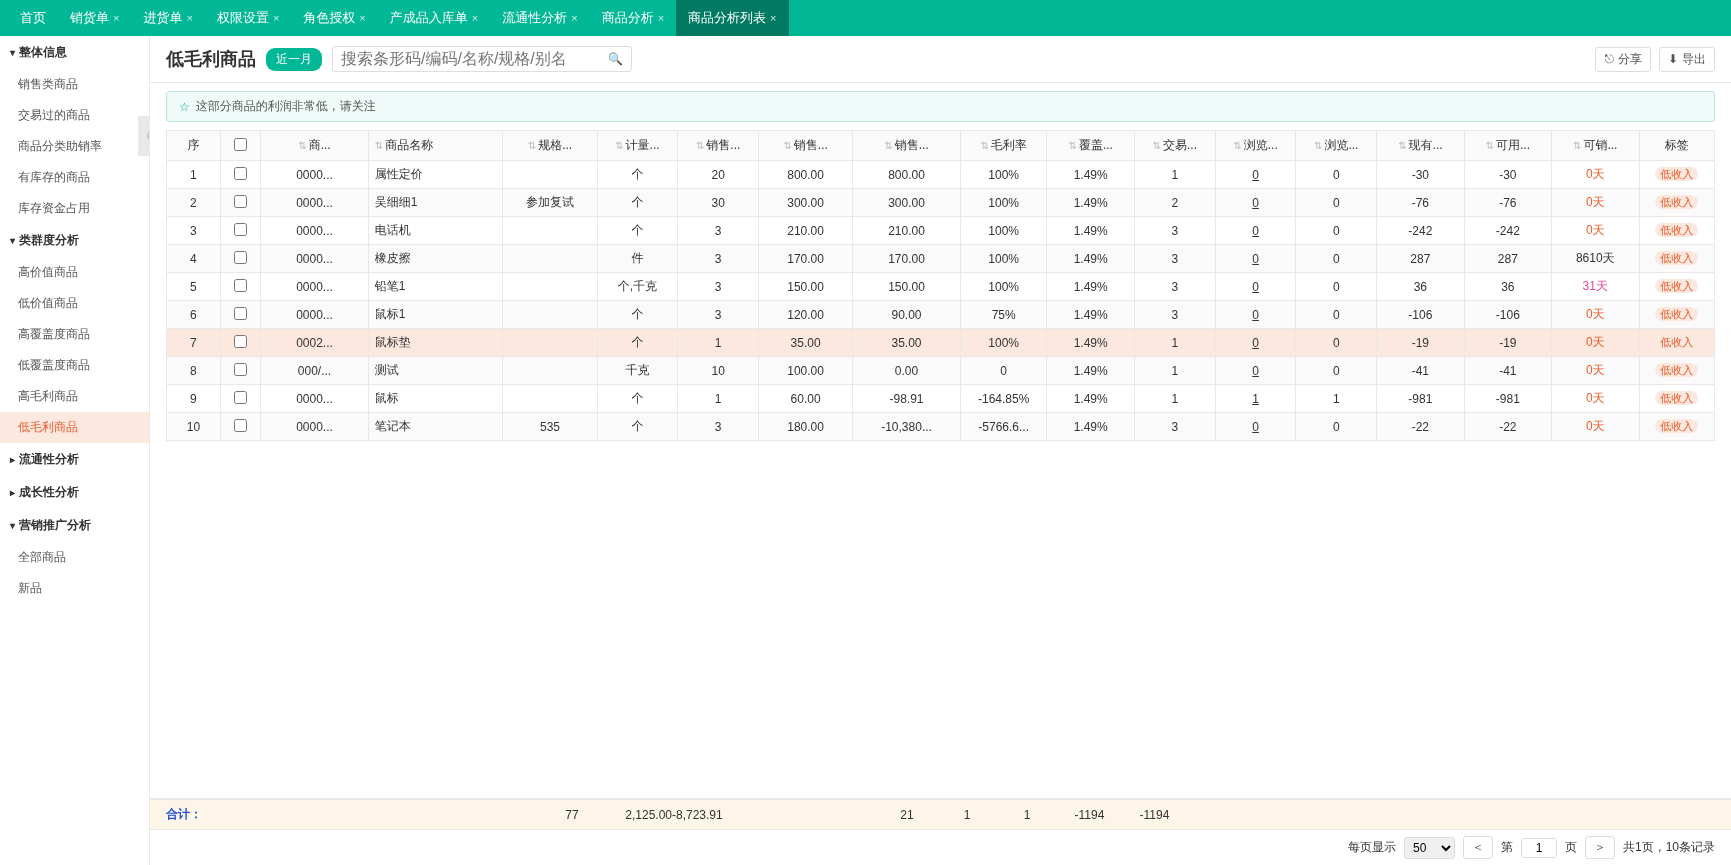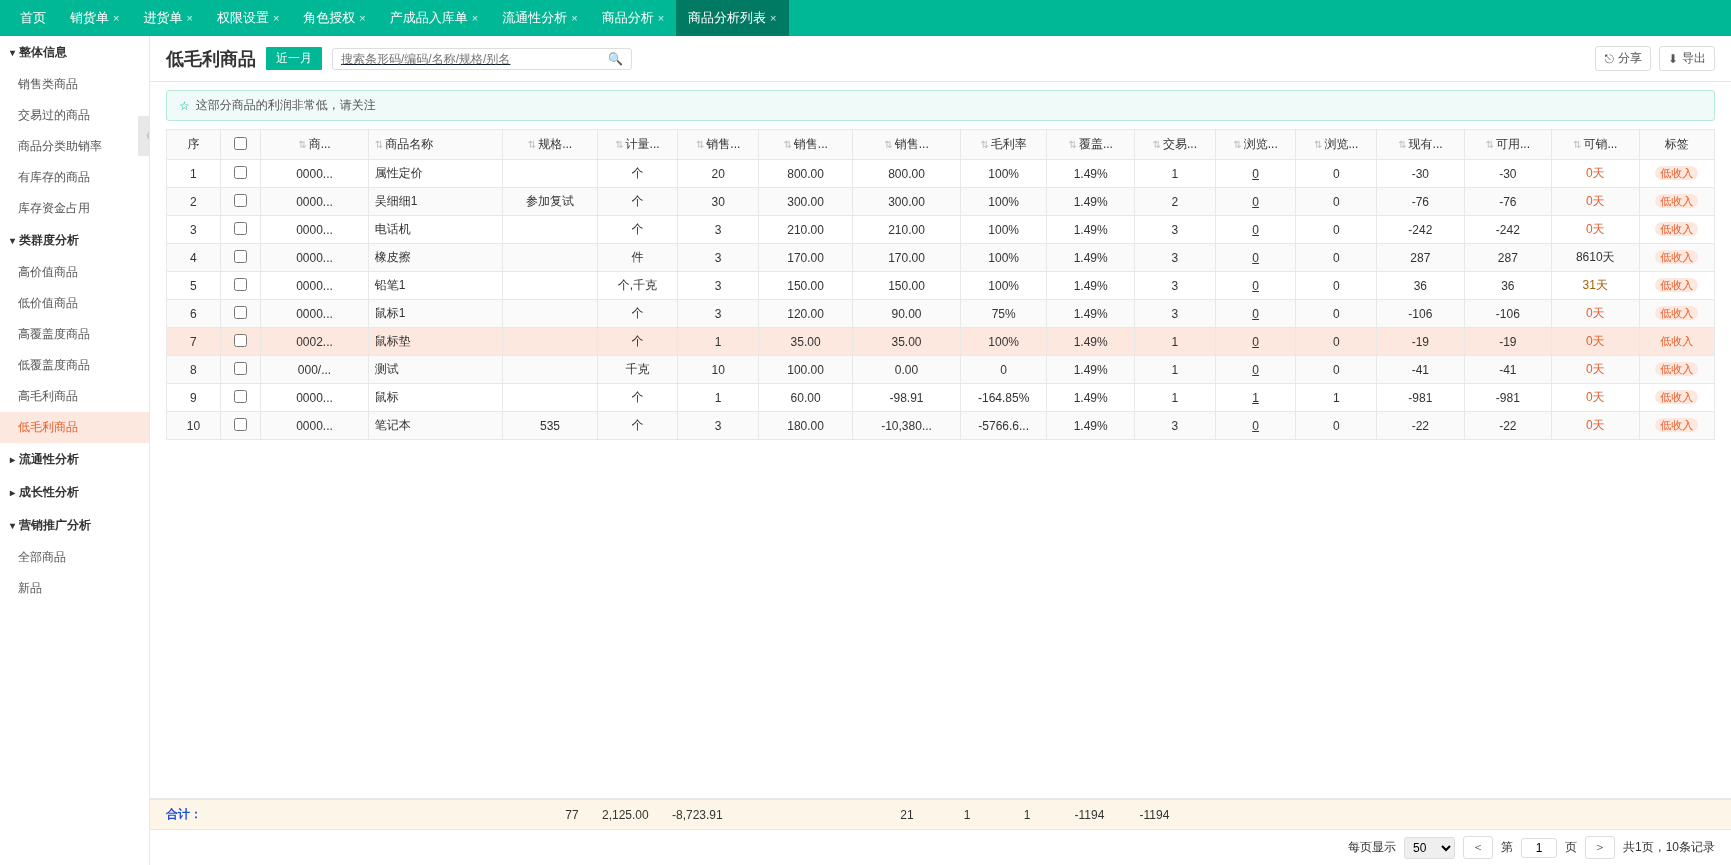--- a/index.html
+++ b/index.html
@@ -92,41 +92,40 @@
     }
     .page-title {
       font-size: 18px;
       font-weight: bold;
       color: #333;
     }
     .filter-btn {
       background: #00b796;
       color: #fff;
       border: none;
-      border-radius: 1px;
+      border-radius: 9px;
       padding: 3px 10px;
       font-size: 12px;
       cursor: pointer;
     }
     .search-box {
       display: flex;
       align-items: center;
       border: 1px solid #ddd;
       border-radius: 3px;
       padding: 3px 8px;
       flex: 1;
       max-width: 300px;
     }
     .search-box input {
       border: none;
       outline: none;
-      font-size: 12px;
+      font-size: 16px;
       width: 100%;
       color: #0f172a;
-      text-decoration: underline;
     }
     .search-icon { color: #999; margin-left: 4px; }
     .header-actions {
       margin-left: auto;
       display: flex;
       gap: 8px;
     }
     .action-btn {
       display: flex;
       align-items: center;
@@ -524,21 +523,21 @@
     <td>150.00</td>
     <td>100%</td>
     <td>1.49%</td>
     <td>3</td>
     <td>
       <span class="underline-link">0</span>
     </td>
     <td>0</td>
     <td>36</td>
     <td>36</td>
-    <td style="color:#a16207">31天</td>
+    <td style="color:#ec4899">31天</td>
     <td>
       <span class="tag-low-income">低收入</span>
     </td>
   </tr>
             <tr>
     <td>6</td>
     <td class="checkbox-cell">
       <input type="checkbox" style="">
     </td>
     <td>0000...</td>
@@ -667,21 +666,21 @@
     </td>
   </tr>
           </tbody>
       </table>
     </div>
 
     <div class="total-bar">
       <span class="total-label">合计：</span>
       <span style="flex:0 0 320px"></span>
       <span style="min-width:60px;text-align:center">77</span>
-      <span style="min-width:70px;text-align:left">2,125.00</span>
+      <span style="min-width:70px;text-align:right">2,125.00</span>
       <span style="min-width:80px;text-align:left">-8,723.91</span>
       <span style="min-width:60px"></span>
       <span style="min-width:65px"></span>
       <span style="min-width:60px;text-align:center">21</span>
       <span style="min-width:60px;text-align:center">1</span>
       <span style="min-width:60px;text-align:center">1</span>
       <span style="min-width:65px;text-align:center">-1194</span>
       <span style="min-width:65px;text-align:center">-1194</span>
     </div>
 

